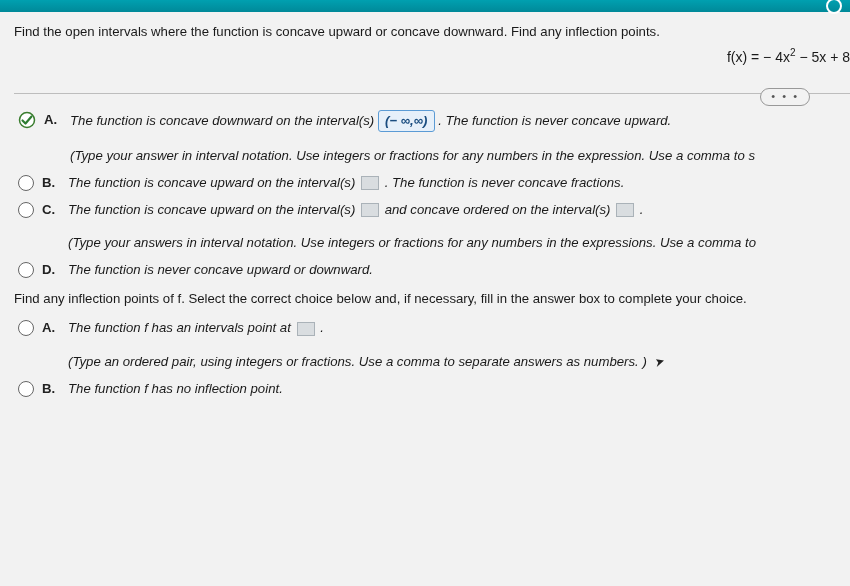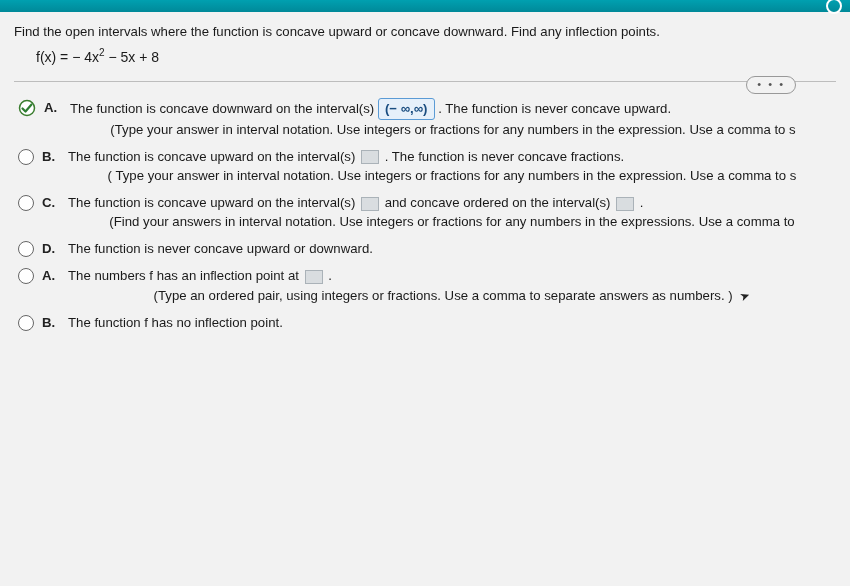--- a/index.html
+++ b/index.html
@@ -19,28 +19,28 @@
   .top-circle {
     position: absolute;
     right: 8px;
     top: -2px;
     width: 16px; height: 16px;
     border: 2px solid #fff;
     border-radius: 50%;
   }
   .content {
     background: #f2f2f2;
-    padding: 10px 14px 6px 14px;
+    padding: 10px 0 6px 14px;
     height: 574px;
     font-size: 13.2px;
     color: #1a1a1a;
     line-height: 1.45;
   }
   .q-top { margin-bottom: 6px; }
-  .formula { margin: 6px 0 14px 22px; font-size: 14px; }
+  .formula { margin: 6px 0 26px 22px; font-size: 14px; text-align: right; }
   sup { font-size: 10px; vertical-align: super; line-height: 0; }
   hr.sep {
     border: none;
     border-top: 1px solid #bdbdbd;
     margin: 6px 0 10px 0;
   }
   .dots-wrap {
     text-align: right;
     margin: -18px 40px 0 0;
     height: 18px;
@@ -78,41 +78,40 @@
     position: relative;
     margin-top: 1px;
     cursor: pointer;
   }
   .radio-checked svg { width: 18px; height: 18px; }
   .opt-label {
     flex: 0 0 18px;
     font-weight: bold;
     color: #222;
   }
-  .opt-body { flex: 1; }
+  .opt-body { flex: 1; font-style: italic; }
   .ans-pill {
     display: inline-block;
     border: 1px solid #5b9bd5;
     background: #e6f0fa;
     padding: 0 6px;
     border-radius: 3px;
     font-weight: bold;
     color: #1a4d80;
   }
   .blank {
     display: inline-block;
     width: 18px; height: 14px;
     background: #d9dde0;
     border: 1px solid #aab2b8;
     vertical-align: middle;
     margin: 0 2px;
   }
   .subnote {
-    margin-top: 0;
-    text-align: center;
+    margin-top: 14px;
   }
   .q2 { margin: 10px 0 10px 0; }
   .cursor-arrow {
     display: inline-block;
     transform: rotate(-20deg);
     font-size: 12px;
     margin-left: 4px;
     color: #222;
   }
 </style>
@@ -152,49 +151,49 @@
     </div>
   </div>
 
   <div class="opt">
     <span class="radio"></span>
     <span class="opt-label">B.</span>
     <div class="opt-body">
       <span>The function is concave upward on the interval(s) </span>
       <span class="blank"></span>
       <span> . The function is never concave fractions.</span>
-      <div class="subnote">( Type your answer in interval notation. Use integers or fractions for any numbers in the expression. Use a comma to s</div>
     </div>
   </div>
 
   <div class="opt">
     <span class="radio"></span>
     <span class="opt-label">C.</span>
     <div class="opt-body">
       <span>The function is concave upward on the interval(s) </span>
       <span class="blank"></span>
       <span> and concave ordered on the interval(s) </span>
       <span class="blank"></span>
       <span> .</span>
-      <div class="subnote">(Find your answers in interval notation. Use integers or fractions for any numbers in the expressions. Use a comma to</div>
+      <div class="subnote">(Type your answers in interval notation. Use integers or fractions for any numbers in the expressions. Use a comma to</div>
     </div>
   </div>
 
   <div class="opt">
     <span class="radio"></span>
     <span class="opt-label">D.</span>
     <div class="opt-body">The function is never concave upward or downward.</div>
   </div>
 
+  <div class="q2">Find any inflection points of f. Select the correct choice below and, if necessary, fill in the answer box to complete your choice.</div>
 
   <div class="opt">
     <span class="radio"></span>
     <span class="opt-label">A.</span>
     <div class="opt-body">
-      <span>The numbers f has an inflection point at </span>
+      <span>The function f has an intervals point at </span>
       <span class="blank"></span>
       <span> .</span>
       <div class="subnote">
         <span>(Type an ordered pair, using integers or fractions. Use a comma to separate answers as numbers. )</span>
         <span class="cursor-arrow">➤</span>
       </div>
     </div>
   </div>
 
   <div class="opt">

